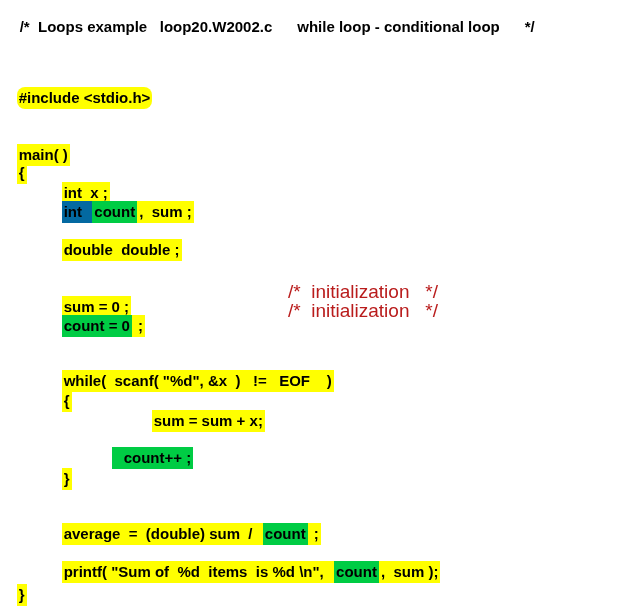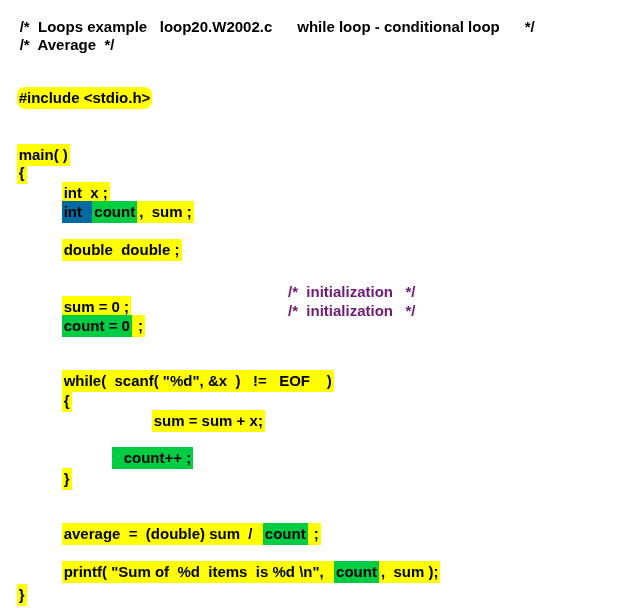--- a/index.html
+++ b/index.html
@@ -23,37 +23,34 @@
   .seg { white-space: pre; }
   .hl-y { background: #ffff00; padding: 2px 2px 3px 2px; }
   .hl-g { background: #00cc44; padding: 2px 2px 3px 2px; }
   .plain { background: transparent; }
   
   .eol-comment {
     position: absolute;
     left: 243px;
     top: 0;
     white-space: pre;
-    font-weight: bold;
-    font-size: 15px;
-    color: #701a75;
+    font-weight: normal;
+    font-size: 19px;
+    color: #b91c1c;
   }
 </style>
 </head>
 <body>
 
 <div class="page" style="background: rgb(255, 255, 255);">
 
   <div class="line" style="top:4px; left:3px;">
     <span class="seg plain">/*  Loops example   loop20.W2002.c      while loop - conditional loop      */</span>
   </div>
 
-  <div class="line" style="top:22px; left:3px;">
-    <span class="seg plain">/*  Average  */</span>
-  </div>
 
   <div class="line" style="top:75px; left:0px;">
     <span class="seg hl-y" style="background: rgb(255, 255, 0); border-radius: 8px;">#include &lt;stdio.h&gt;</span>
   </div>
 
   <div class="line" style="top:132px; left:0px;">
     <span class="seg hl-y" style="background: rgb(255, 255, 0);">main( )</span>
   </div>
 
   <div class="line" style="top:150px; left:0px;">

